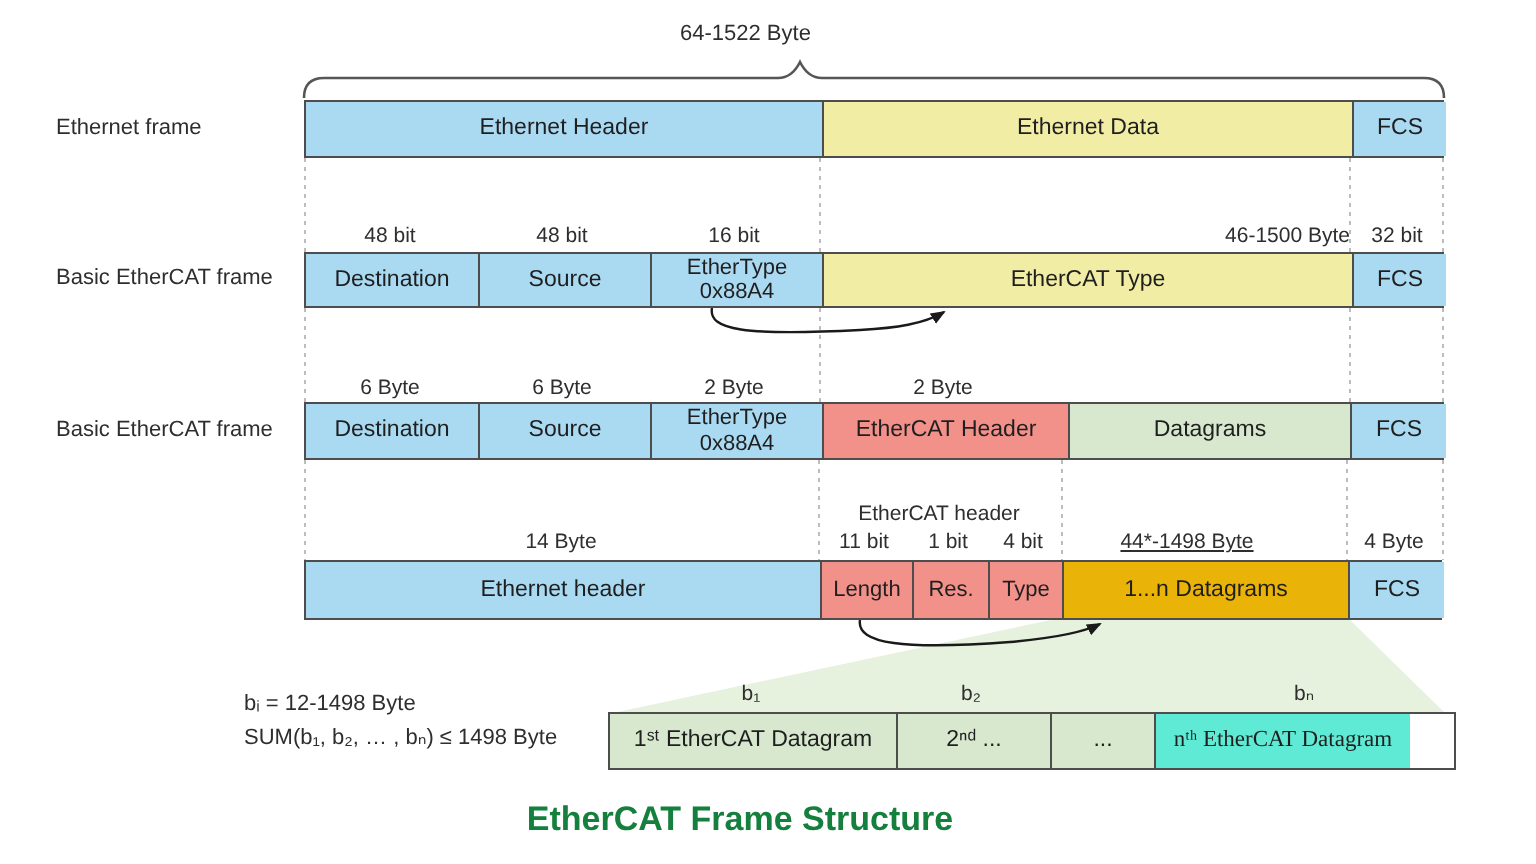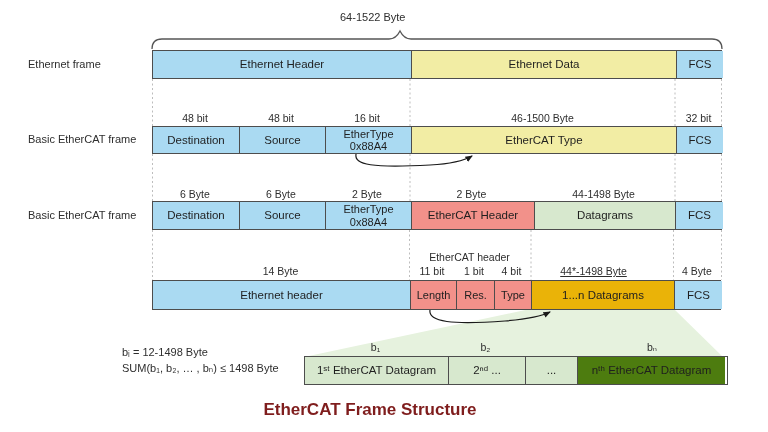--- a/index.html
+++ b/index.html
@@ -24,21 +24,21 @@
     height:13px;line-height:13px;white-space:nowrap;
   }
   .rowlabel{
     position:absolute;left:28px;font-size:11px;color:#2e2e2e;white-space:nowrap;
   }
   .formula{
     position:absolute;left:122px;font-size:11px;color:#2e2e2e;white-space:nowrap;
   }
   .title{
     position:absolute;left:220px;top:400px;width:300px;text-align:center;
-    font-size:17px;font-weight:bold;color:#7f1d1d;white-space:nowrap;
+    font-size:17px;font-weight:bold;color:#15803d;white-space:nowrap;
   }
   .bracelabel{
     position:absolute;left:340px;top:11px;width:120px;text-align:left;
     font-size:11px;color:#2e2e2e;white-space:nowrap;
   }
 </style>
 </head>
 <body>
 
 <div id="stage">
@@ -83,37 +83,36 @@
   <div class="row" style="left:152px;top:50px;width:570px;height:29px;">
     <div class="cell" style="width: 258px; background: rgb(170, 218, 242);">Ethernet Header</div>
     <div class="cell" style="width: 265px; background: rgb(242, 237, 164);">Ethernet Data</div>
     <div class="cell" style="width: 47px; background: rgb(170, 218, 242);">FCS</div>
   </div>
 
   <div class="rowlabel" style="top:133px;">Basic EtherCAT frame</div>
   <div class="szlabel" style="left:152px;top:112px;width:86px;">48 bit</div>
   <div class="szlabel" style="left:238px;top:112px;width:86px;">48 bit</div>
   <div class="szlabel" style="left:324px;top:112px;width:86px;">16 bit</div>
-  <div class="szlabel" style="left:410px;top:112px;width:265px;">46-1500 Byte</div>
+  <div class="szlabel" style="left:410px;top:112px;width:265px;text-align:right;">46-1500 Byte</div>
   <div class="szlabel" style="left:675px;top:112px;width:47px;">32 bit</div>
   <div class="row" style="left:152px;top:126px;width:570px;height:28px;">
     <div class="cell" style="width: 86px; background: rgb(170, 218, 242);">Destination</div>
     <div class="cell" style="width: 86px; background: rgb(170, 218, 242);">Source</div>
     <div class="cell" style="width: 86px; font-size: 11px; background: rgb(170, 218, 242);">EtherType
 0x88A4</div>
     <div class="cell" style="width: 265px; background: rgb(242, 237, 164);">EtherCAT Type</div>
     <div class="cell" style="width: 47px; background: rgb(170, 218, 242);">FCS</div>
   </div>
 
   <div class="rowlabel" style="top:209px;">Basic EtherCAT frame</div>
   <div class="szlabel" style="left:152px;top:188px;width:86px;">6 Byte</div>
   <div class="szlabel" style="left:238px;top:188px;width:86px;">6 Byte</div>
   <div class="szlabel" style="left:324px;top:188px;width:86px;">2 Byte</div>
   <div class="szlabel" style="left:410px;top:188px;width:123px;">2 Byte</div>
-  <div class="szlabel" style="left:533px;top:188px;width:141px;">44-1498 Byte</div>
   <div class="row" style="left:152px;top:201px;width:570px;height:29px;">
     <div class="cell" style="width: 86px; background: rgb(170, 218, 242);">Destination</div>
     <div class="cell" style="width: 86px; background: rgb(170, 218, 242);">Source</div>
     <div class="cell" style="width: 86px; font-size: 11px; background: rgb(170, 218, 242);">EtherType
 0x88A4</div>
     <div class="cell" style="width: 123px; background: rgb(242, 145, 138);">EtherCAT Header</div>
     <div class="cell" style="width: 141px; background: rgb(215, 232, 206);">Datagrams</div>
     <div class="cell" style="width: 48px; background: rgb(170, 218, 242);">FCS</div>
   </div>
 
@@ -133,21 +132,21 @@
     <div class="cell" style="width: 48px; background: rgb(170, 218, 242);">FCS</div>
   </div>
 
   <div class="szlabel" style="left:304px;top:341px;width:143px;">b₁</div>
   <div class="szlabel" style="left:447px;top:341px;width:77px;">b₂</div>
   <div class="szlabel" style="left:576px;top:341px;width:152px;">bₙ</div>
   <div class="row" style="left:304px;top:356px;width:424px;height:29px;">
     <div class="cell" style="width: 143px; background: rgb(215, 232, 206);">1ˢᵗ EtherCAT Datagram</div>
     <div class="cell" style="width: 77px; background: rgb(215, 232, 206);">2ⁿᵈ ...</div>
     <div class="cell" style="width: 52px; background: rgb(215, 232, 206);">...</div>
-    <div class="cell" style="width: 148px; background: #4d7c0f;">nᵗʰ EtherCAT Datagram</div>
+    <div class="cell" style="width: 128px; background: #5eead4; font-family: Liberation Serif, serif;">nᵗʰ EtherCAT Datagram</div>
   </div>
 
   <div class="formula" style="top:346px;">bᵢ = 12-1498 Byte</div>
   <div class="formula" style="top:362px;">SUM(b₁, b₂, … , bₙ) ≤ 1498 Byte</div>
 
   <div class="title">EtherCAT Frame Structure</div>
 
 </div>
 
 </body></html>

